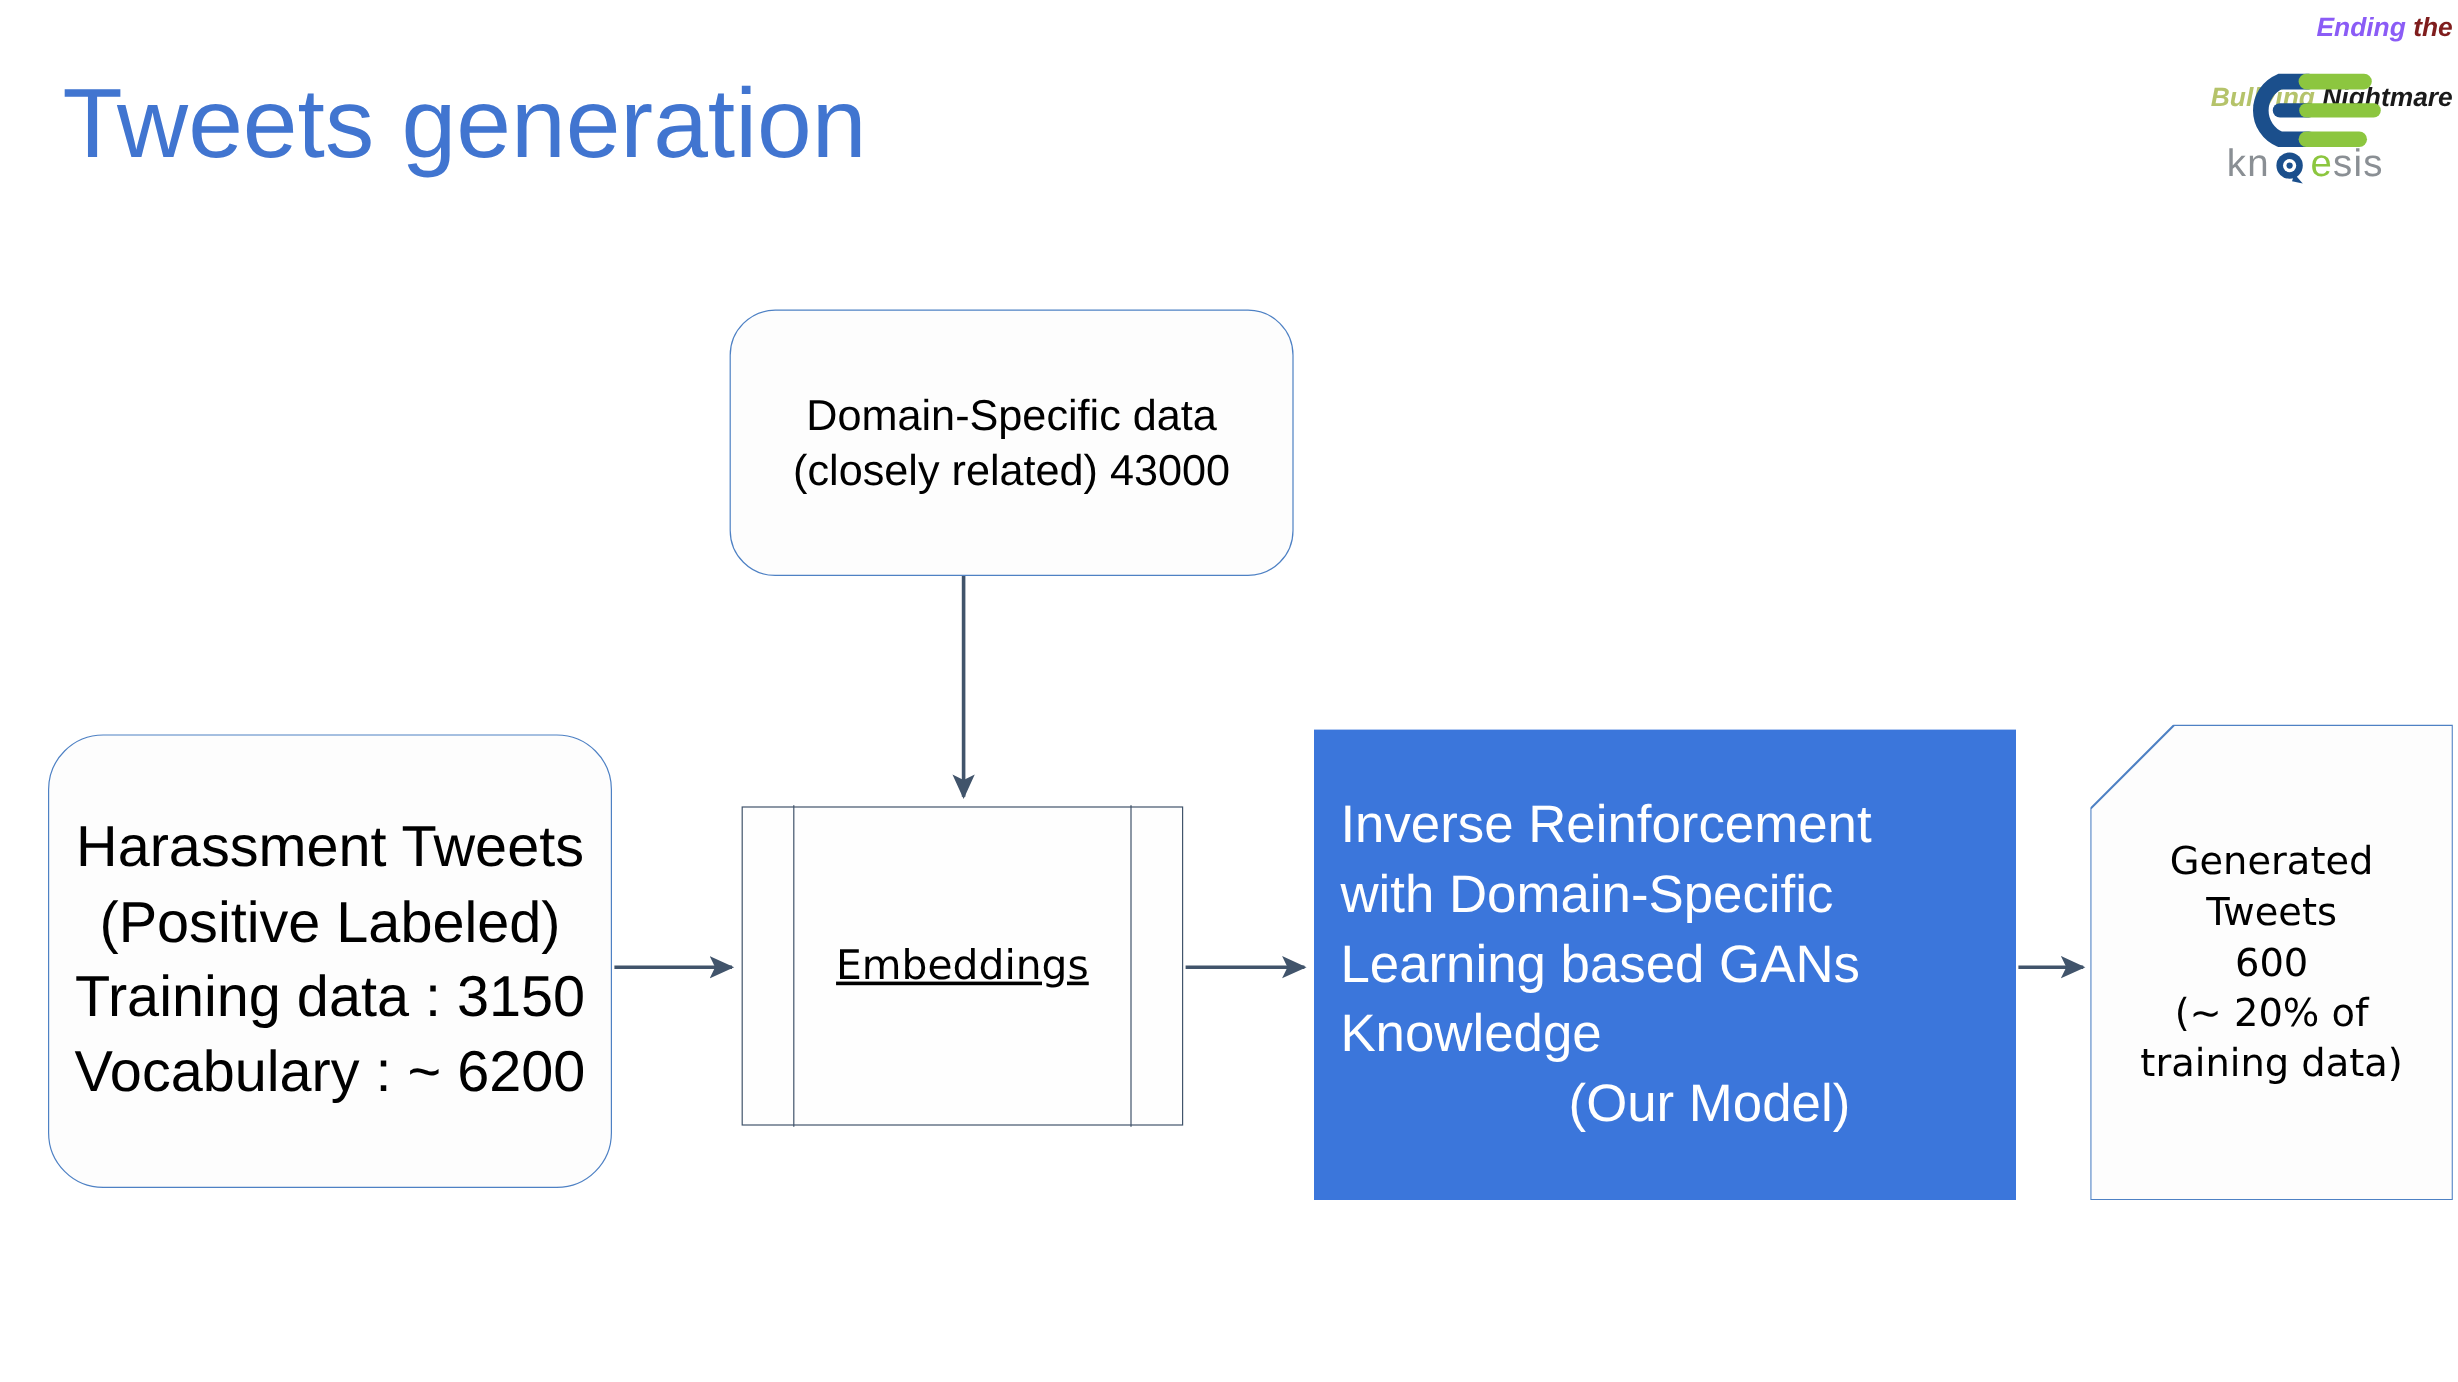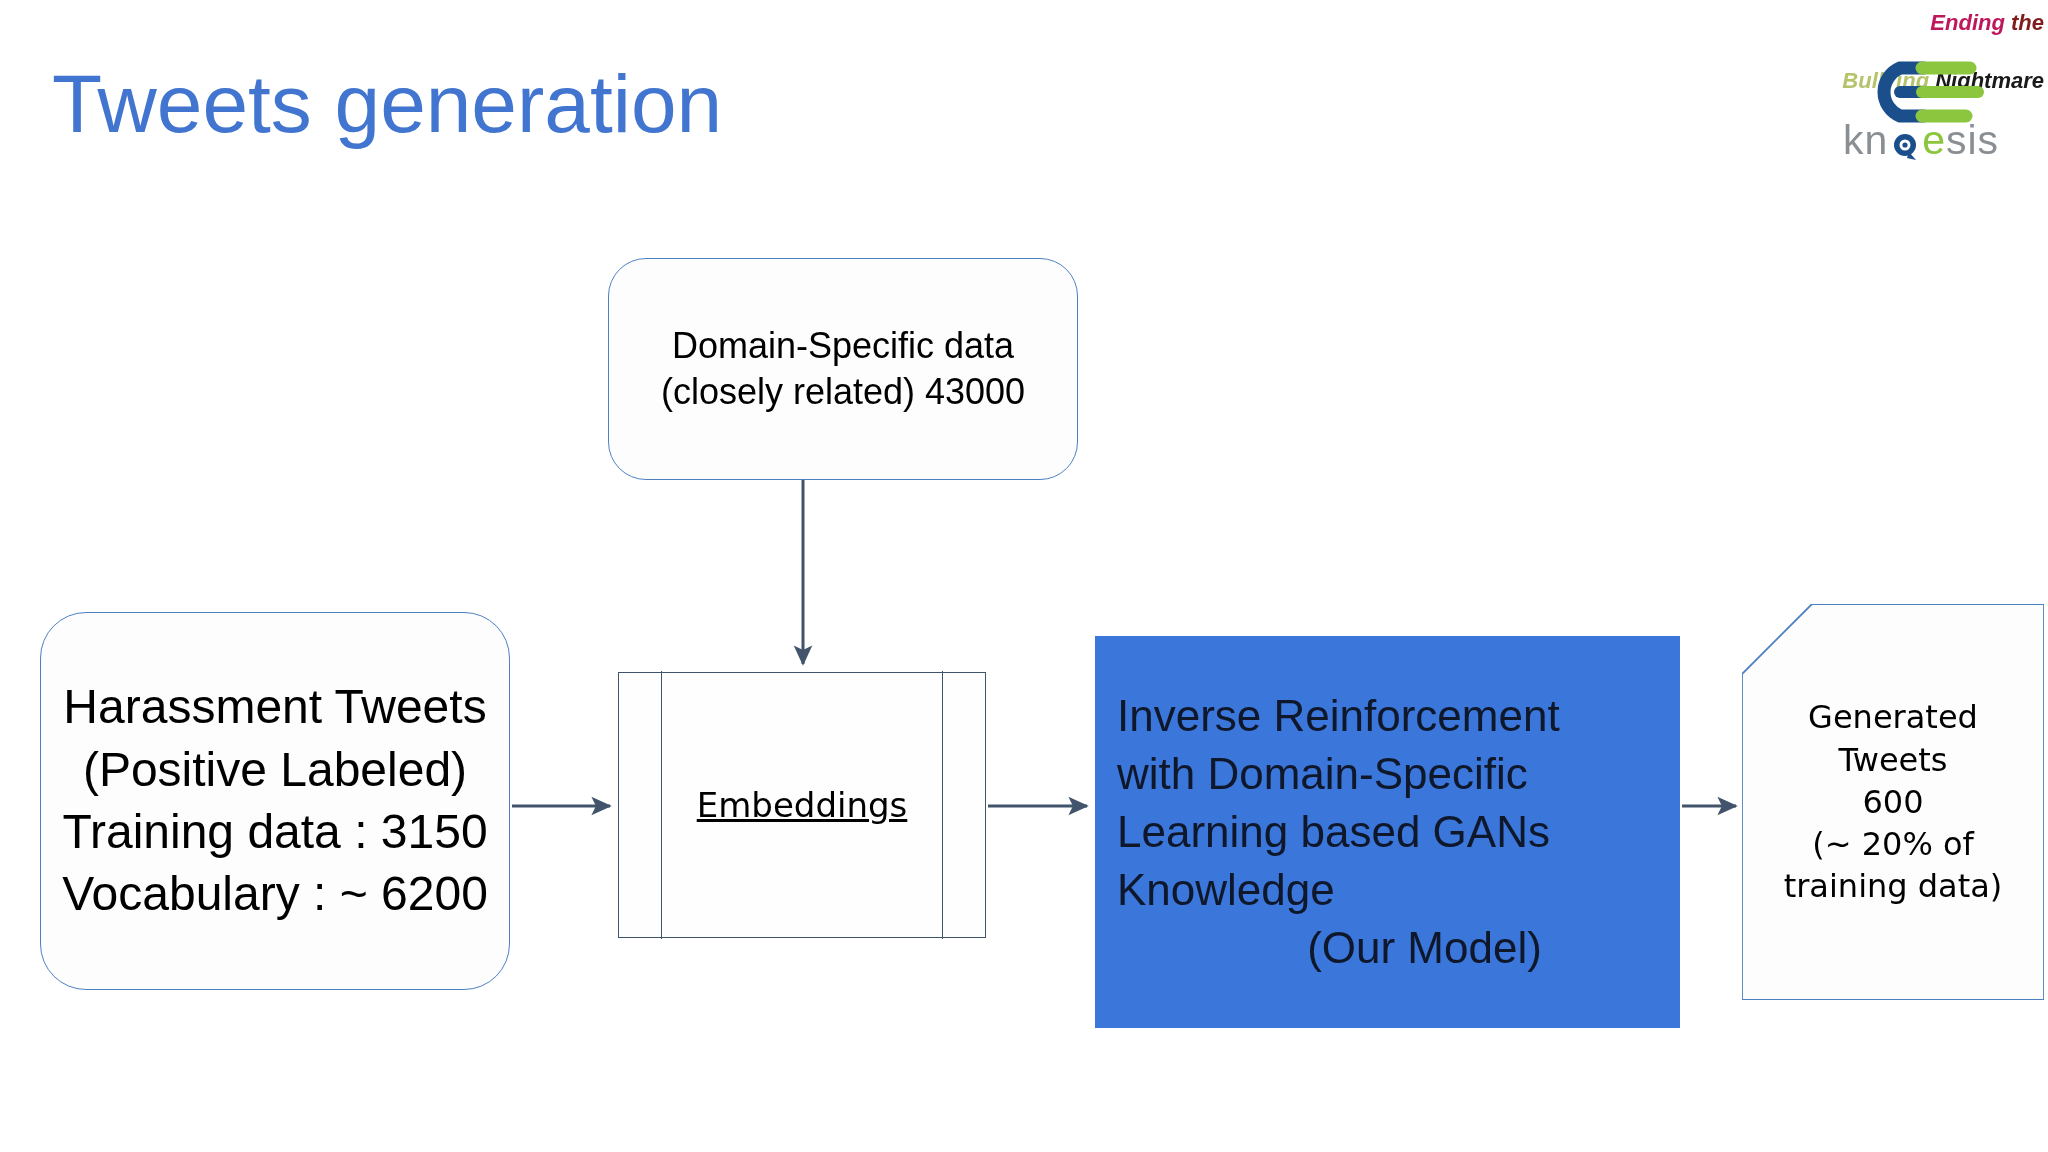--- a/index.html
+++ b/index.html
@@ -46,40 +46,40 @@
     text-align: right;
     font-family: "Liberation Sans", sans-serif;
     font-style: italic;
     font-weight: bold;
     font-size: 22px;
     line-height: 1.18;
     white-space: nowrap;
   }
   #tagline .l1 { display:block; }
   #tagline .l2 { display:block;margin-top:32px; }
-  .t-ending   { color:#be185d; }
+  .t-ending   { color:#8b5cf6; }
   .t-the      { color:#7f1d1d; }
   .t-bullying { color:#B5C36A; }
   .t-night    { color:#1a1a1a; }
 
   #emark {
     position: absolute;
     left: 68px;
     top: 52px;
     width: 120px;
     height: 64px;
   }
   #wordmark {
     position: absolute;
     left: 0;
     top: 112px;
     width: 246px;
     text-align: center;
     font-family: "Liberation Sans", sans-serif;
-    font-size: 41px;
+    font-size: 32px;
     letter-spacing: 1px;
     color: #8a8f94;
     line-height: 1;
   }
   #wordmark .wm-green { color: #8CC63F; }
   #wordmark .wm-eye {
     display:inline-block;
     position:relative;
     width: 34px; height: 34px;
     vertical-align: -7px;
@@ -143,25 +143,25 @@
     bottom: -1.6px;
     width: 0;
     border-left: 1.6px solid #41546B;
   }
   #box-embeddings .bar-l { left: 42px; }
   #box-embeddings .bar-r { right: 42px; }
 
   
   #box-model {
     left: 1095px;
-    top: 636px;
+    top: 608px;
     width: 585px;
     height: 392px;
     background: #3B76DB;
-    color: #0f172a;
+    color: #ffffff;
     font-size: 44px;
     line-height: 1.32;
     text-align: left;
     justify-content: flex-end;
     padding: 0 18px 0 22px;
   }
   #box-model .model-lines { width: 100%; }
   #box-model .our-model {
     display: block;
     text-align: center;

